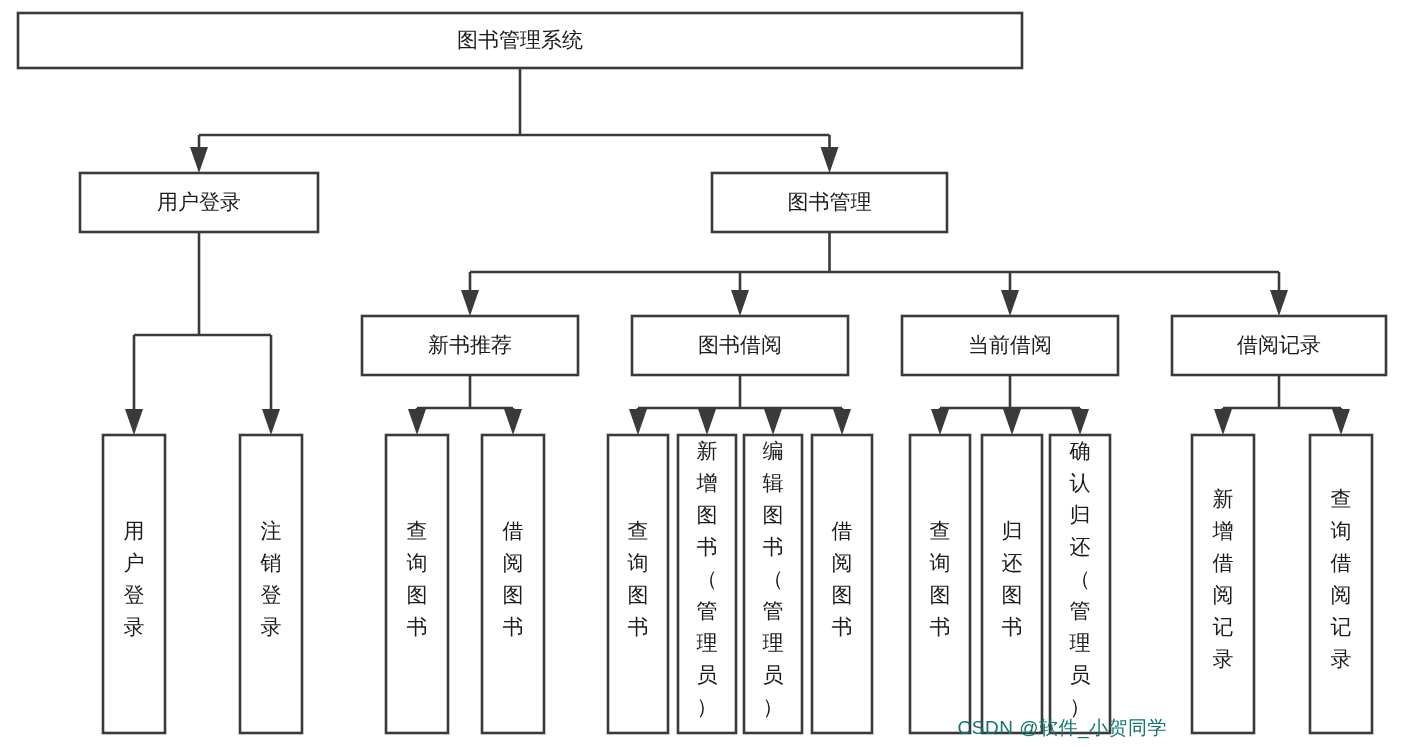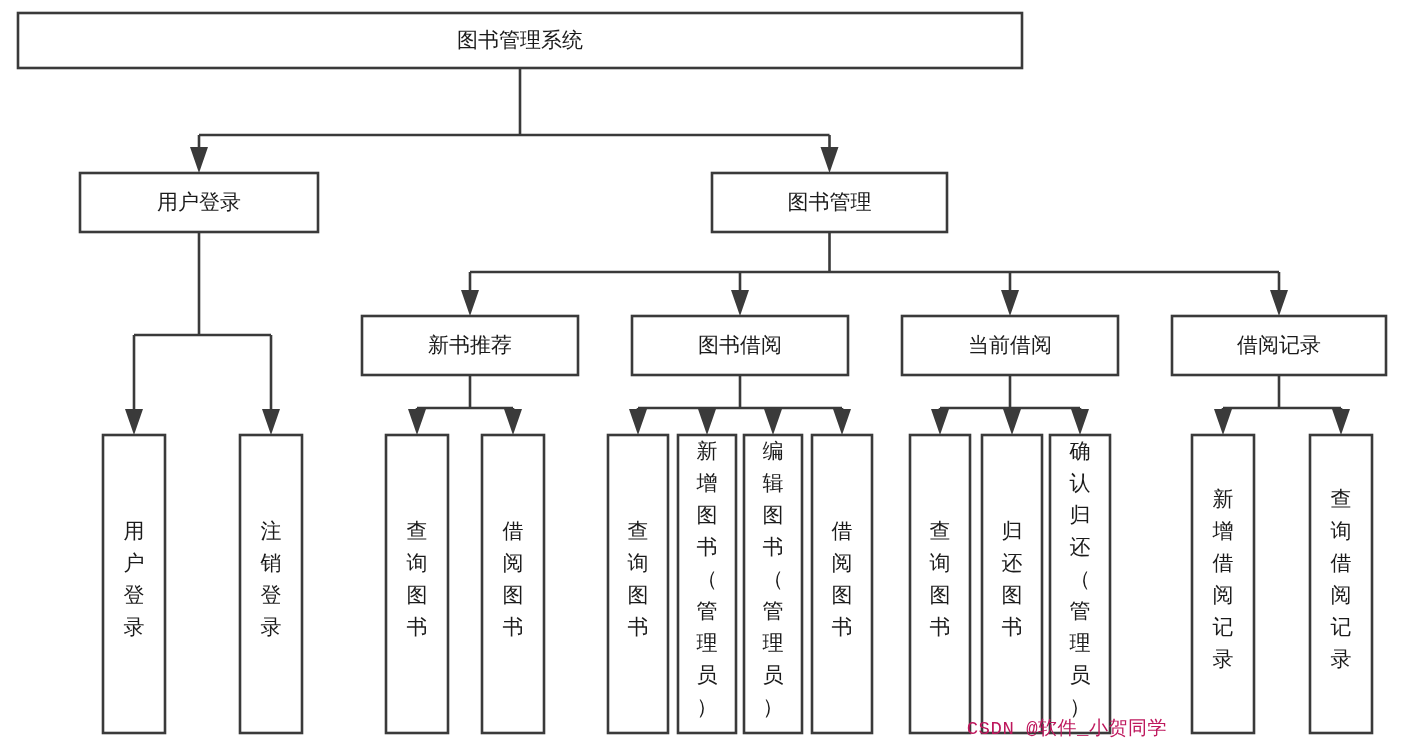--- a/index.html
+++ b/index.html
@@ -49,23 +49,23 @@
   .node-label-vertical {
     fill: #1b1b1b;
     font-family: "Liberation Sans", "DejaVu Sans", sans-serif;
     font-size: 21px;
     text-anchor: middle;
   }
   .watermark {
     position: absolute;
     right: 8px;
     bottom: 6px;
-    font-family: Liberation Mono, monospace;
+    font-family: Liberation Sans, sans-serif;
     font-size: 19px;
-    color: #be185d;
+    color: #0f766e;
     white-space: nowrap;
     letter-spacing: 0.5px;
   }
 </style>
 </head>
 <body>
 
 <div id="diagram-root">
   <svg id="tree-svg" viewBox="0 0 1405 747">
     <g id="edge-layer">

